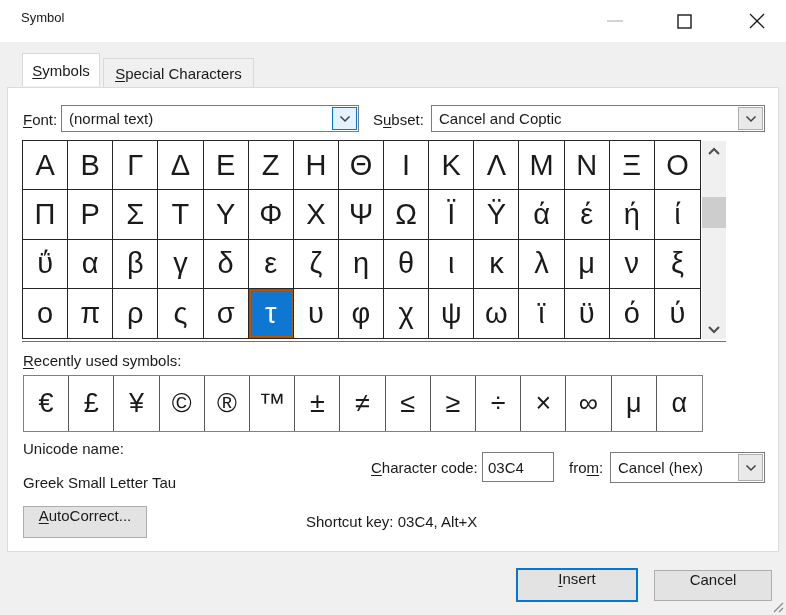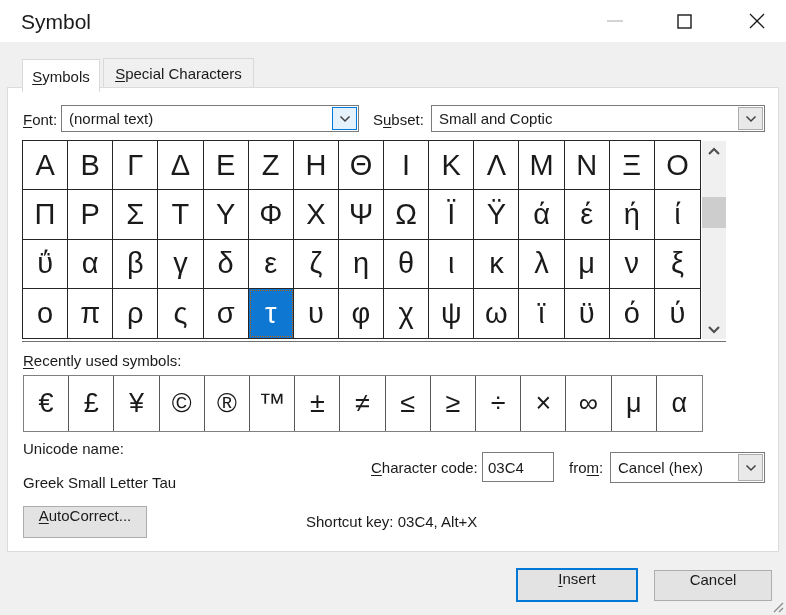--- a/index.html
+++ b/index.html
@@ -2,27 +2,27 @@
 <html><head>
 <meta charset="utf-8">
 <style>
   * { margin:0; padding:0; box-sizing:border-box; }
   html,body { width:786px; height:615px; }
   body { font-family:"Liberation Sans","DejaVu Sans",sans-serif; font-size:15px; color:#1a1a1a; }
   #dialog { position:relative; width:786px; height:615px; background:#f0f0f0; overflow:hidden; }
 
   
   #titlebar { position:absolute; left:0; top:0; width:786px; height:42px; background:#ffffff; }
-  #title-text { position:absolute; left:21px; top:10px; font-size:21px; color:#1a1a1a; }
+  #title-text { position:absolute; left:21px; top:10px; font-size:13px; color:#1a1a1a; }
   .cap-btn { position:absolute; top:0; width:46px; height:42px; display:flex; align-items:center; justify-content:center; }
   #btn-min { left:592px; } #btn-max { left:661px; } #btn-close { left:734px; }
 
   
   .tab { position:absolute; display:flex; align-items:center; justify-content:center; font-size:15px; }
-  #tab-symbols { left:22px; top:59px; width:78px; height:33px; background:#fff; border:1px solid #d9d9d9; border-bottom:none; z-index:3; }
+  #tab-symbols { left:22px; top:53px; width:78px; height:33px; background:#fff; border:1px solid #d9d9d9; border-bottom:none; z-index:3; }
   #tab-special { left:103px; top:58px; width:151px; height:29px; background:#f0f0f0; border:1px solid #d9d9d9; border-bottom:none; z-index:1; }
 
   
   #page { position:absolute; left:7px; top:87px; width:772px; height:465px; background:#fff; border:1px solid #dcdcdc; z-index:2; }
 
   .lbl { position:absolute; white-space:nowrap; }
   .u { text-decoration:underline; text-underline-offset:2px; }
 
   .combo { position:absolute; background:#fff; border:1px solid #7a7a7a; }
   .combo .val { position:absolute; left:7px; top:0; height:100%; display:flex; align-items:center; white-space:nowrap; }
@@ -116,21 +116,21 @@
       <span class="val">(normal text)</span>
       <span class="combo-btn focus">
         <svg width="12" height="8">
             <path d="M1.5 1.5 L6 6 L10.5 1.5" fill="none" stroke="#404040" stroke-width="1.5"></path>
           </svg>
       </span>
     </div>
 
     <span class="lbl" style="left:365px; top:23px;"><span>S</span><span class="u">u</span><span>bset:</span></span>
     <div class="combo" id="subset-combo">
-      <span class="val">Small and Coptic</span>
+      <span class="val">Cancel and Coptic</span>
       <span class="combo-btn">
         <svg width="12" height="8">
             <path d="M1.5 1.5 L6 6 L10.5 1.5" fill="none" stroke="#404040" stroke-width="1.5"></path>
           </svg>
       </span>
     </div>
 
     <div id="char-area">
       <div id="symbol-grid">
           <div class="cell">Α</div>

